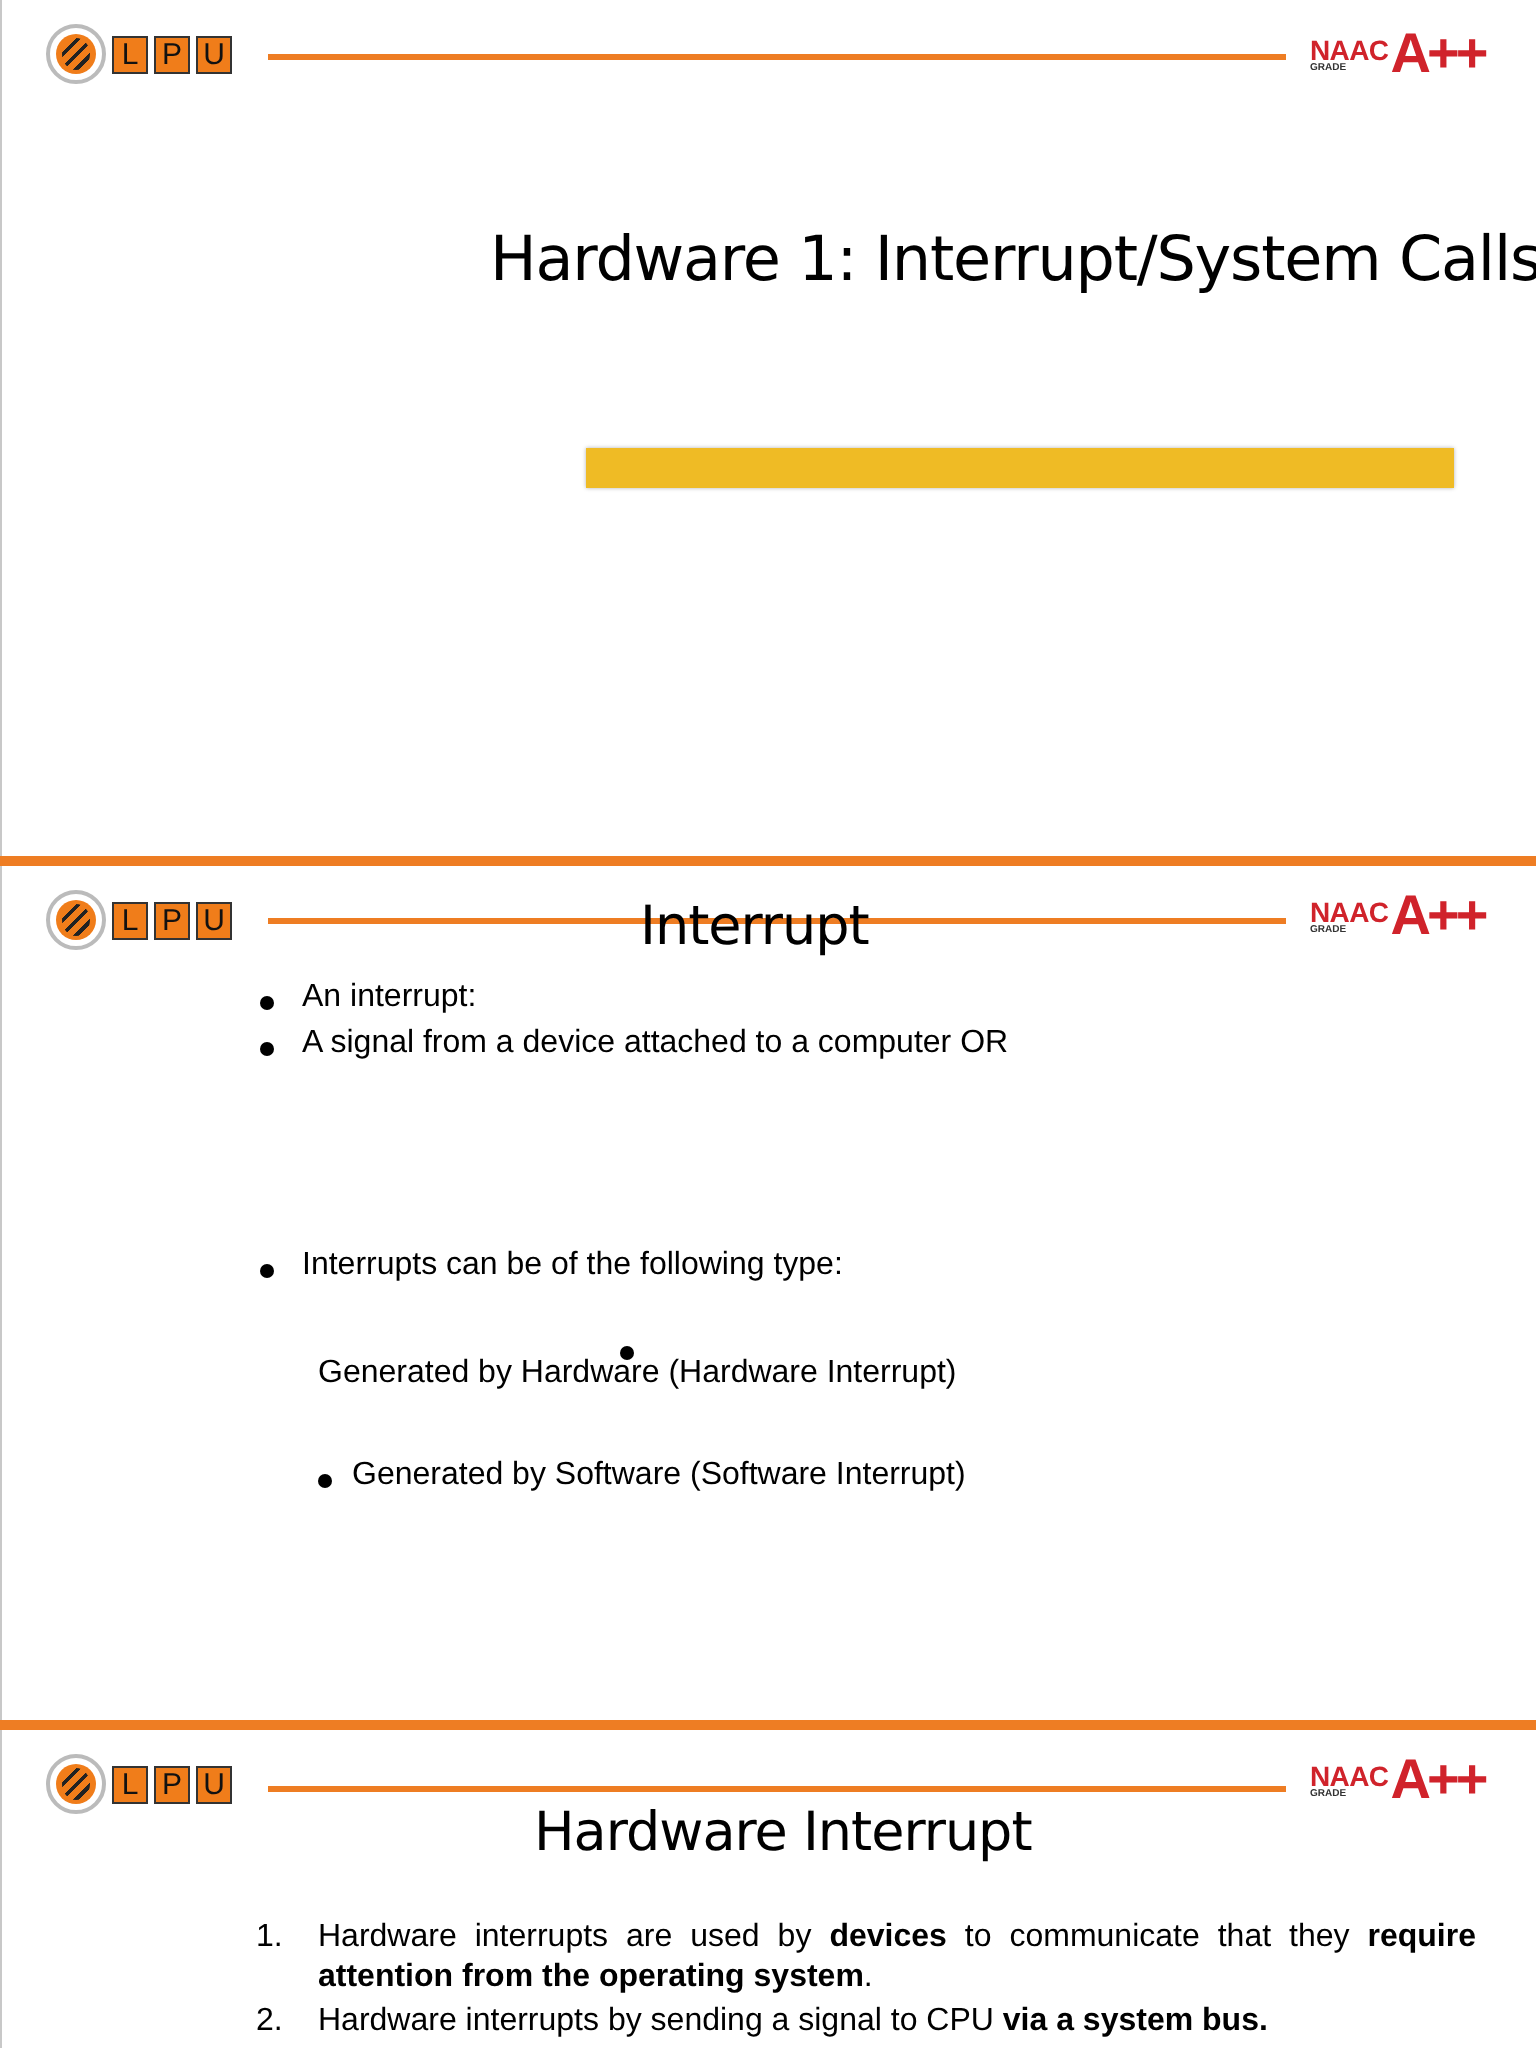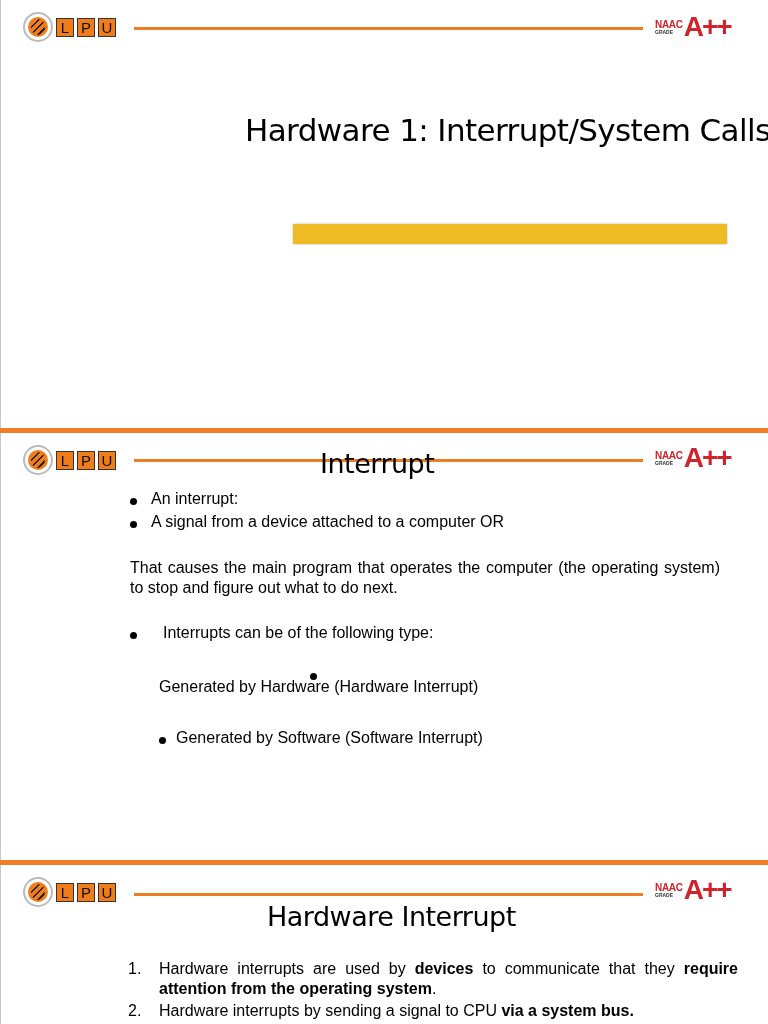--- a/index.html
+++ b/index.html
@@ -7,21 +7,21 @@
     .slide { position: absolute; left: 0; width: 768px; background: #fff; border-left: 1px solid #c8c8c8; box-sizing: border-box; overflow: hidden; }
     .slide-sep { position: absolute; left: 0; width: 768px; height: 5px; background: #ee7d23; }
     .logo { position: absolute; display: flex; align-items: center; gap: 3px; }
     .emblem { width: 30px; height: 30px; border-radius: 50%; background: #fff; border: 2px solid #bbb; box-sizing: border-box; position: relative; overflow: hidden; }
     .emblem::before { content: ""; position: absolute; left: 3px; top: 3px; width: 20px; height: 20px; border-radius: 50%; background: #f07d1a; }
     .emblem::after { content: ""; position: absolute; left: 6px; top: 5px; width: 14px; height: 16px; background: repeating-linear-gradient(135deg, #222 0 2px, transparent 2px 5px); border-radius: 50%; }
     .lpu-box { width: 18px; height: 19px; background: #f07d1a; border: 1px solid #333; box-sizing: border-box; display: flex; align-items: center; justify-content: center; font-size: 15px; font-weight: 400; color: #111; line-height: 1; }
     .header-line { position: absolute; height: 3px; background: #ee7d23; }
     .naac { position: absolute; display: flex; align-items: center; }
     .naac-text { display: flex; flex-direction: column; line-height: 1; margin-right: 1px; }
-    .naac-text .n1 { font-size: 10px; font-weight: 700; color: #d0232b; letter-spacing: -0.3px; }
+    .naac-text .n1 { font-size: 14px; font-weight: 700; color: #d0232b; letter-spacing: -0.3px; }
     .naac-text .n2 { font-size: 5px; font-weight: 700; color: #333; }
     .naac-grade { font-size: 28px; font-weight: 700; color: #d0232b; letter-spacing: -2px; line-height: 1; }
     .title1 { position: absolute; left: 244px; top: 112px; font-size: 31px; font-family: "DejaVu Sans", sans-serif; font-weight: 400; letter-spacing: -0.6px; white-space: nowrap; }
     .yellow-bar { position: absolute; left: 292px; top: 224px; width: 434px; height: 20px; background: #efbb25; box-shadow: 0 0 2px rgba(0,0,0,0.3); }
     .slide-title { position: absolute; font-family: "DejaVu Sans", sans-serif; font-size: 27px; white-space: nowrap; letter-spacing: -0.5px; }
     .bullet { position: absolute; font-size: 16px; white-space: nowrap; display: flex; align-items: center; }
     .dot { display: inline-block; width: 7px; height: 7px; border-radius: 50%; background: #000; margin-right: 14px; position: relative; top: 2px; }
     .para { position: absolute; left: 129px; width: 590px; font-size: 16px; line-height: 20px; text-align: justify; }
     .num-item { position: absolute; left: 127px; width: 610px; font-size: 16px; line-height: 20px; display: flex; }
     .num-item .num { width: 31px; flex-shrink: 0; }
@@ -69,23 +69,22 @@
   <div class="slide-title" style="left:319px; top:15px;">Interrupt</div>
 
   <div class="bullet" style="left:129px; top:57px;">
     <span class="dot"></span>
     <span>An interrupt:</span>
   </div>
   <div class="bullet" style="left:129px; top:80px;">
     <span class="dot"></span>
     <span>A signal from a device attached to a computer  OR</span>
   </div>
-  <div class="para" style="top:125px;">That causes the main program that operates the computer (the operating system) to stop and figure out what to do next.</div>
 
-  <div class="bullet" style="left:129px; top:191px;gap:12px;">
+  <div class="bullet" style="left:129px; top:191px;">
     <span class="dot"></span>
     <span>Interrupts can be of the following type:</span>
   </div>
   <div class="bullet" style="left:158px; top:238px;flex-direction:column;">
     <span class="dot" style="margin-right:10px;"></span>
     <span>Generated by Hardware (Hardware Interrupt)</span>
   </div>
   <div class="bullet" style="left:158px; top:296px;">
     <span class="dot" style="margin-right:10px;"></span>
     <span>Generated by Software (Software Interrupt)</span>

